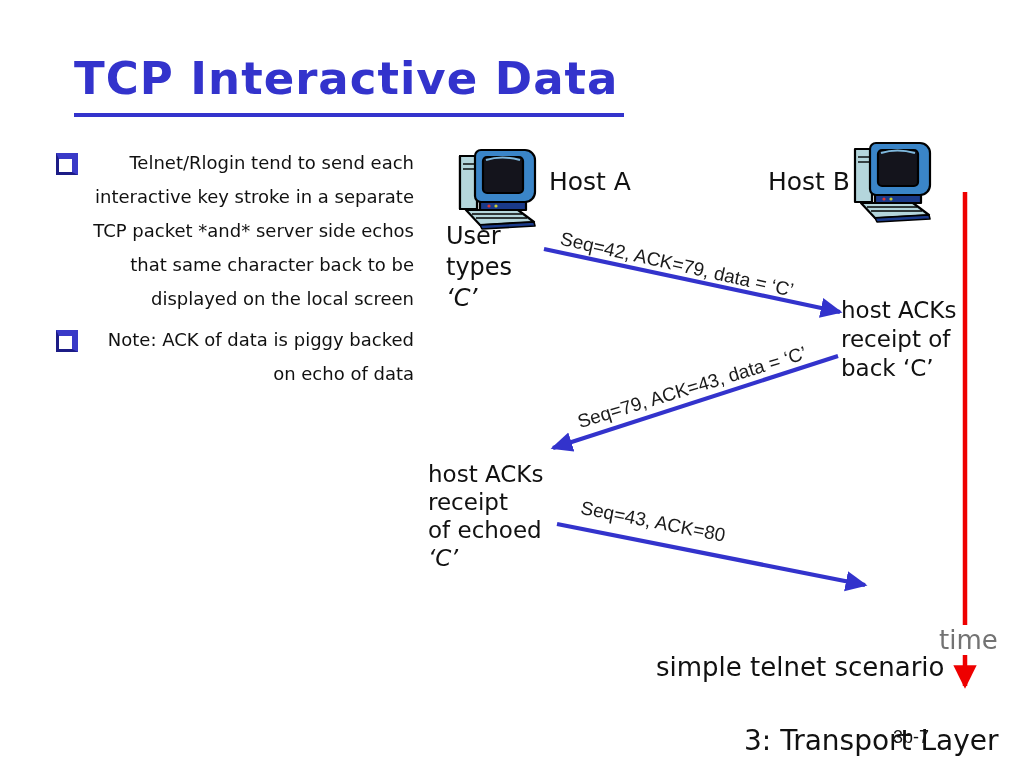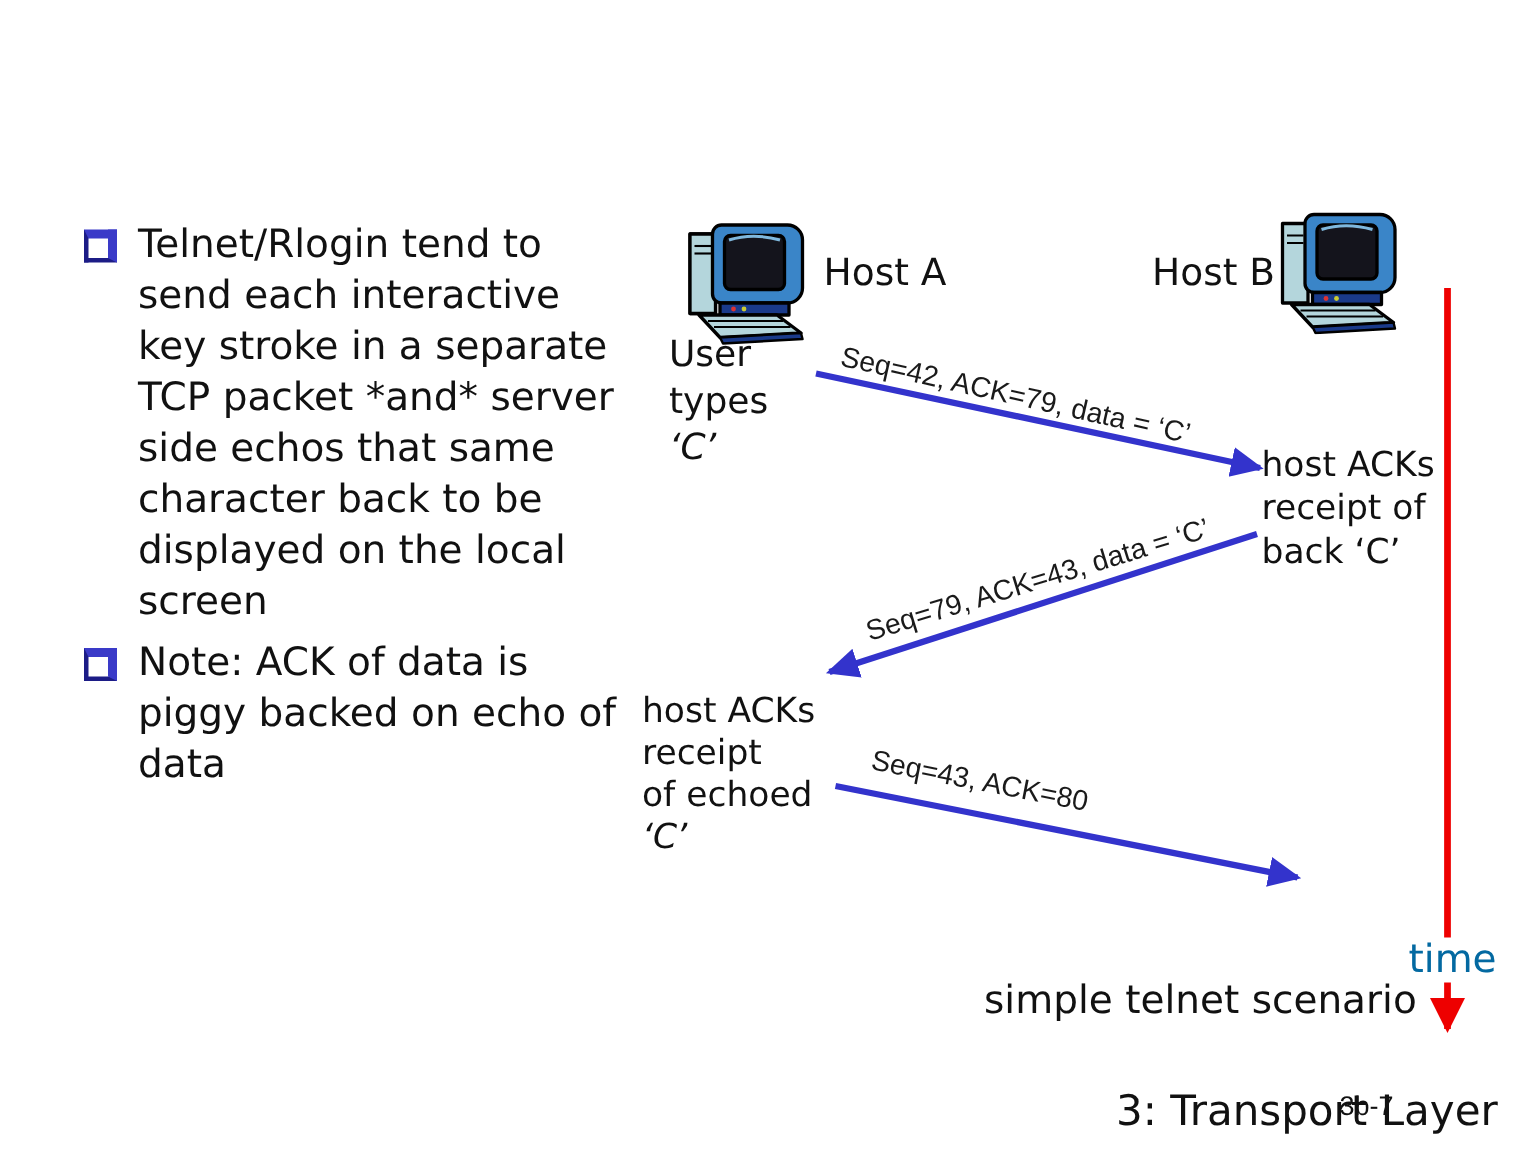--- a/index.html
+++ b/index.html
@@ -14,48 +14,49 @@
     color:#3333cc;border-bottom:4px solid #3333cc;padding:0 6px 8px 0;
     white-space:nowrap;
   }
   
   .bullets{position:absolute;left:54px;top:146px;width:360px;}
   .bullet-row{display:flex;align-items:flex-start;margin-bottom:7px;}
   .bullet-icon{
     flex:0 0 auto;width:13px;height:13px;margin:7px 14px 0 2px;background:#fff;
     border:3px solid #1c1c86;border-top:6px solid #3a3ac8;border-right:6px solid #3a3ac8;
   }
-  .bullet-text{font-size:26px;line-height:34px;width:335px;}
+  .bullet-text{font-size:18px;line-height:34px;width:335px;text-align:right;}
   
   .abs{position:absolute;}
   .comic{font-size:24px;line-height:30px;}
   .center{text-align:left;}
   .host-label{font-size:25px;white-space:nowrap;}
   .msg-label{
     position:absolute;font-family:"Liberation Sans","DejaVu Sans",sans-serif;
     font-size:19px;color:#1a1a1a;white-space:nowrap;transform-origin:left top;
   }
   .ital{font-style:italic;}
   .caption{font-size:26px;white-space:nowrap;margin-left:44px;}
   .time-label{
-    font-size:26px;color:#0369a1;background:#ffffff;padding:0 3px;white-space:nowrap;
+    font-size:26px;color:#737373;background:#ffffff;padding:0 3px;white-space:nowrap;
   }
   
   .footer-section{position:absolute;left:744px;top:724px;font-size:28px;white-space:nowrap;}
   .footer-page{
     position:absolute;left:893px;top:727px;font-size:18px;white-space:nowrap;
     font-family:Liberation Sans, sans-serif;
   }
   svg{display:block;}
 </style>
 </head>
 <body>
 
 <div id="slide">
 
+  <div class="title">TCP Interactive Data</div>
 
   <div class="bullets">
     <div class="bullet-row">
       <span class="bullet-icon"></span>
       <div class="bullet-text">Telnet/Rlogin tend to send each interactive key stroke in a separate TCP packet *and* server side echos that same character back to be displayed on the local screen</div>
     </div>
     <div class="bullet-row">
       <span class="bullet-icon"></span>
       <div class="bullet-text">Note: ACK of data is piggy backed on echo of data</div>
     </div>

